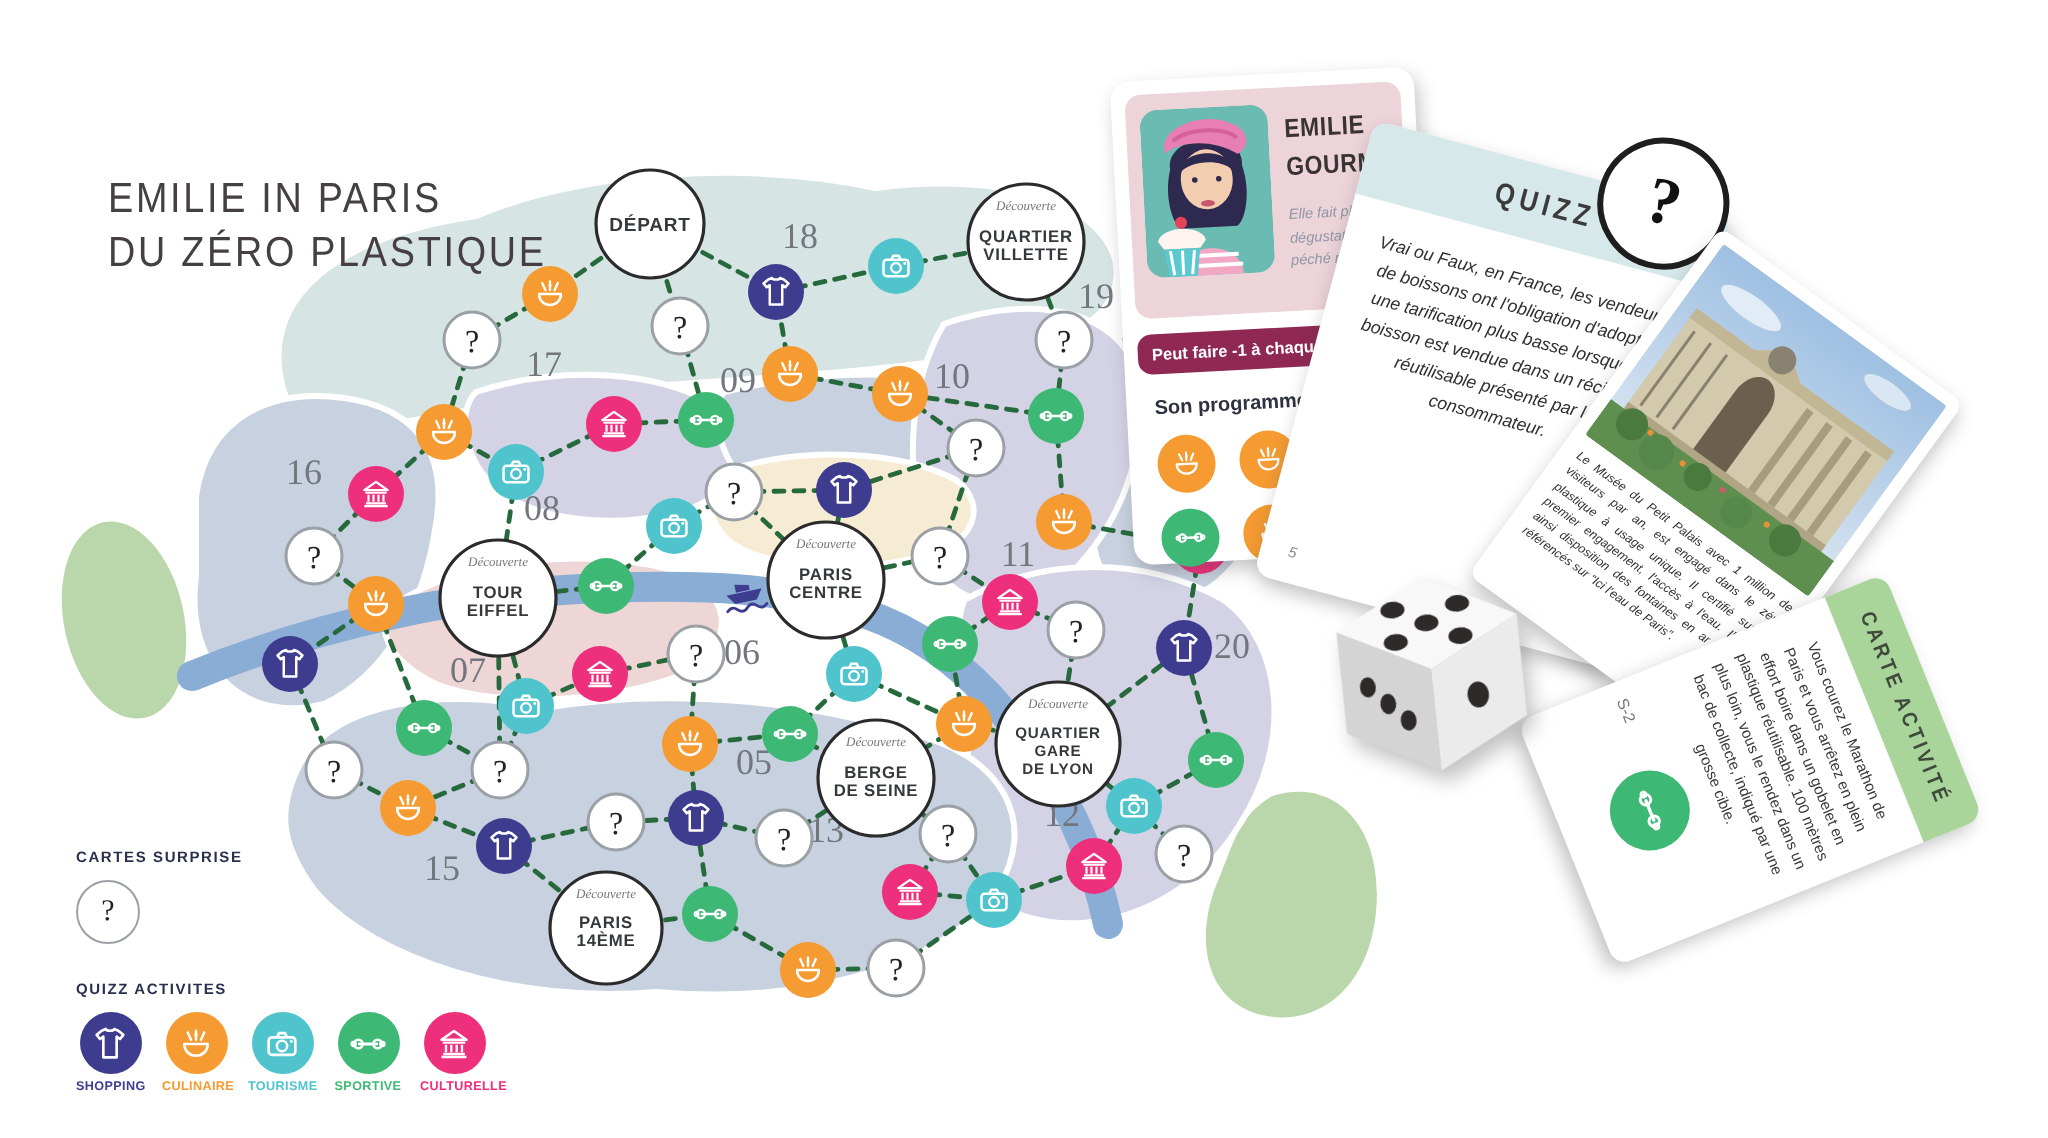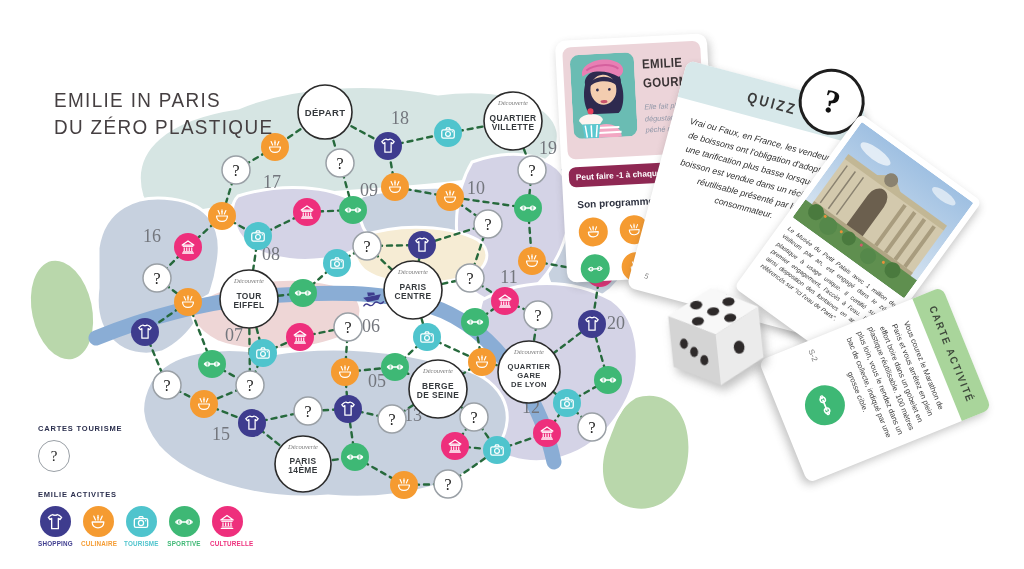--- a/index.html
+++ b/index.html
@@ -499,25 +499,25 @@
         <use href="#sym-boat" x="-11" y="-10" width="22" height="20" transform="translate(372,296) rotate(-12)"></use>
       </g>
   </svg>
 
   <div id="game-title">
     <div>EMILIE IN PARIS</div>
     <div>DU ZÉRO PLASTIQUE</div>
   </div>
 
   <div id="legend">
-    <div class="legend-label">CARTES TOURISME</div>
+    <div class="legend-label">CARTES SURPRISE</div>
     <div class="surprise-circle">
       <span>?</span>
     </div>
-    <div class="legend-label">EMILIE ACTIVITES</div>
+    <div class="legend-label">QUIZZ ACTIVITES</div>
     <div id="legend-activities-row">
         <div class="legend-item">
           <div class="legend-circle" style="background: rgb(62, 60, 142);">
             <svg width="20" height="20" viewBox="0 0 24 24">
               <use href="#sym-shopping"></use>
             </svg>
           </div>
           <span style="color: rgb(62, 60, 142);">SHOPPING</span>
         </div>
         <div class="legend-item">

